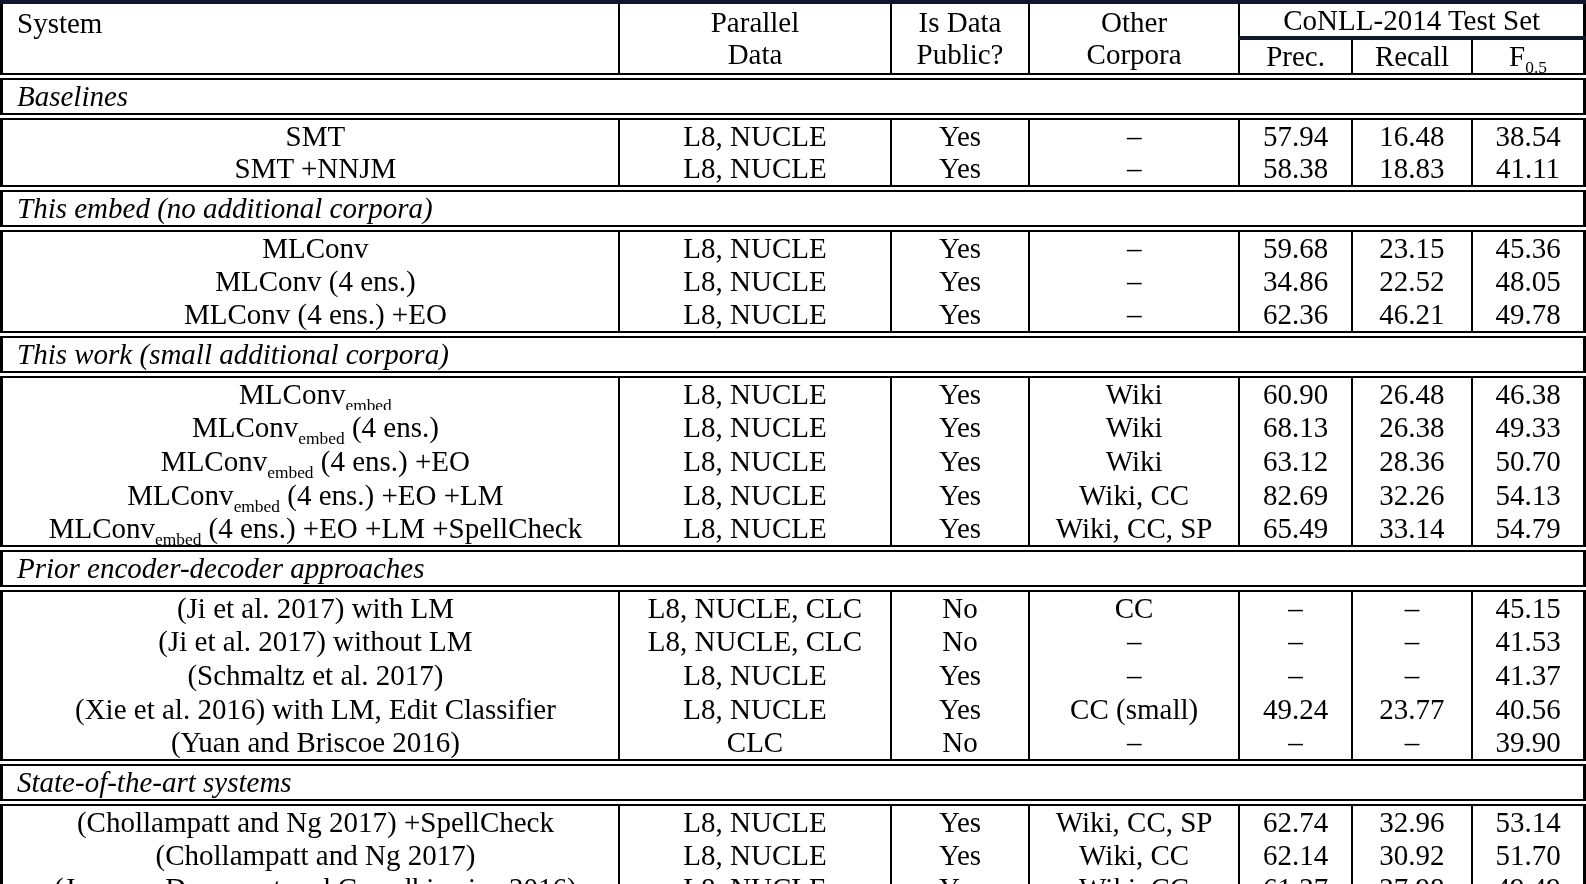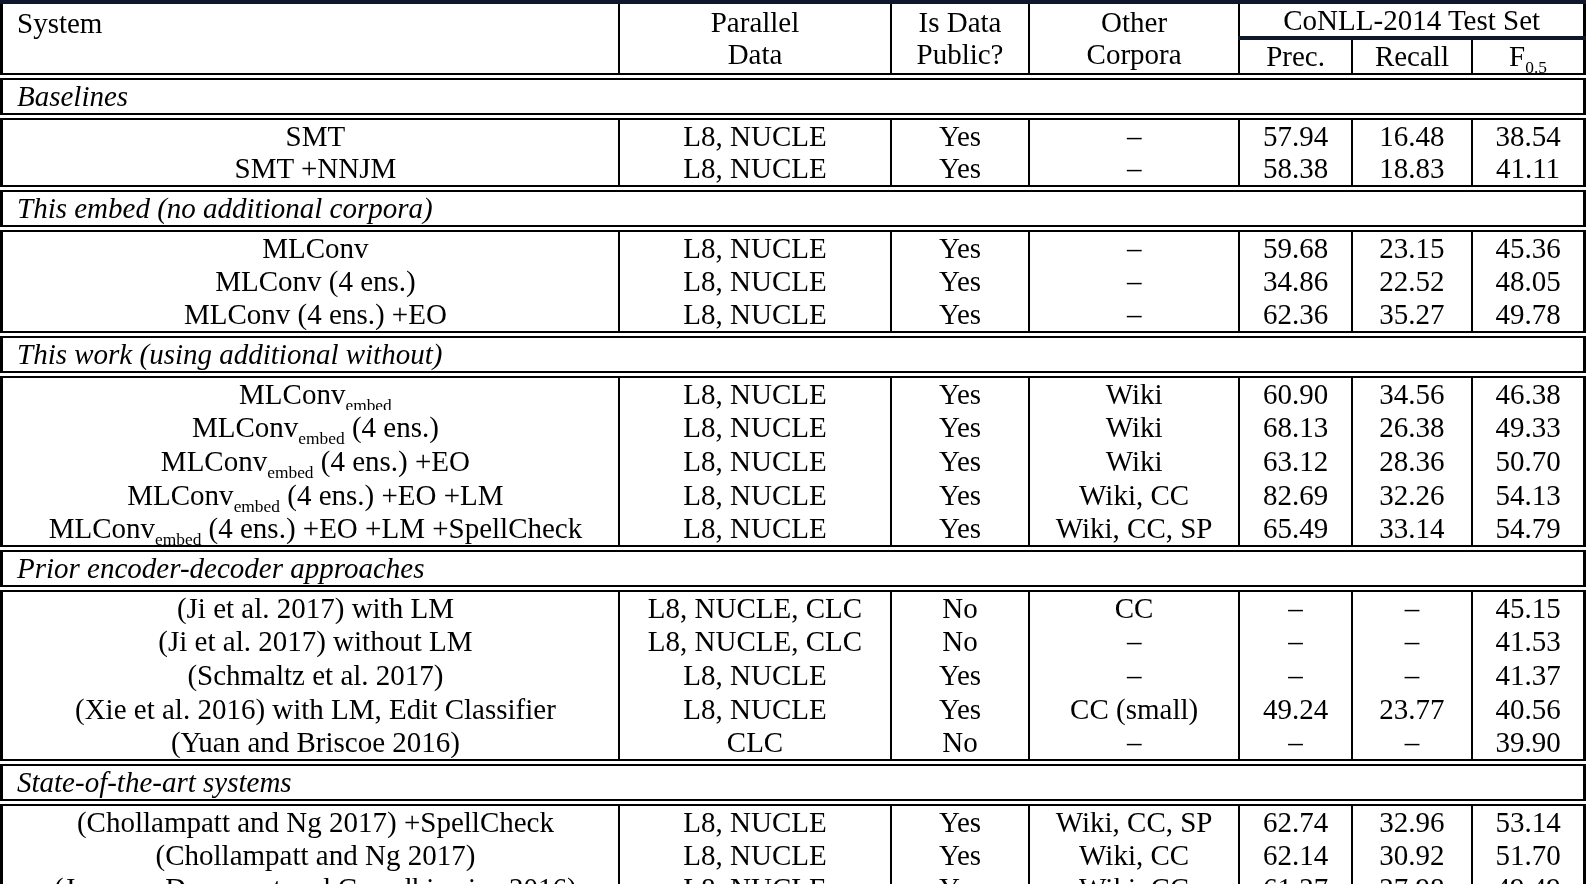--- a/index.html
+++ b/index.html
@@ -120,34 +120,34 @@
       <td>34.86</td>
       <td>22.52</td>
       <td>48.05</td>
     </tr>
     <tr>
       <td class="sys"><span>MLConv (4 ens.) +EO</span><sub></sub><span></span></td>
       <td>L8, NUCLE</td>
       <td>Yes</td>
       <td>–</td>
       <td>62.36</td>
-      <td>35.27</td>
+      <td>46.21</td>
       <td>49.78</td>
     </tr>
 
     <tr class="sec">
-        <td colspan="7">This work (using additional without)</td>
+        <td colspan="7">This work (small additional corpora)</td>
       </tr>
     <tr>
       <td class="sys"><span>MLConv</span><sub>embed</sub><span></span></td>
       <td>L8, NUCLE</td>
       <td>Yes</td>
       <td>Wiki</td>
       <td>60.90</td>
-      <td>34.56</td>
+      <td>26.48</td>
       <td>46.38</td>
     </tr>
     <tr>
       <td class="sys"><span>MLConv</span><sub>embed</sub><span> (4 ens.)</span></td>
       <td>L8, NUCLE</td>
       <td>Yes</td>
       <td>Wiki</td>
       <td>68.13</td>
       <td>26.38</td>
       <td>49.33</td>

